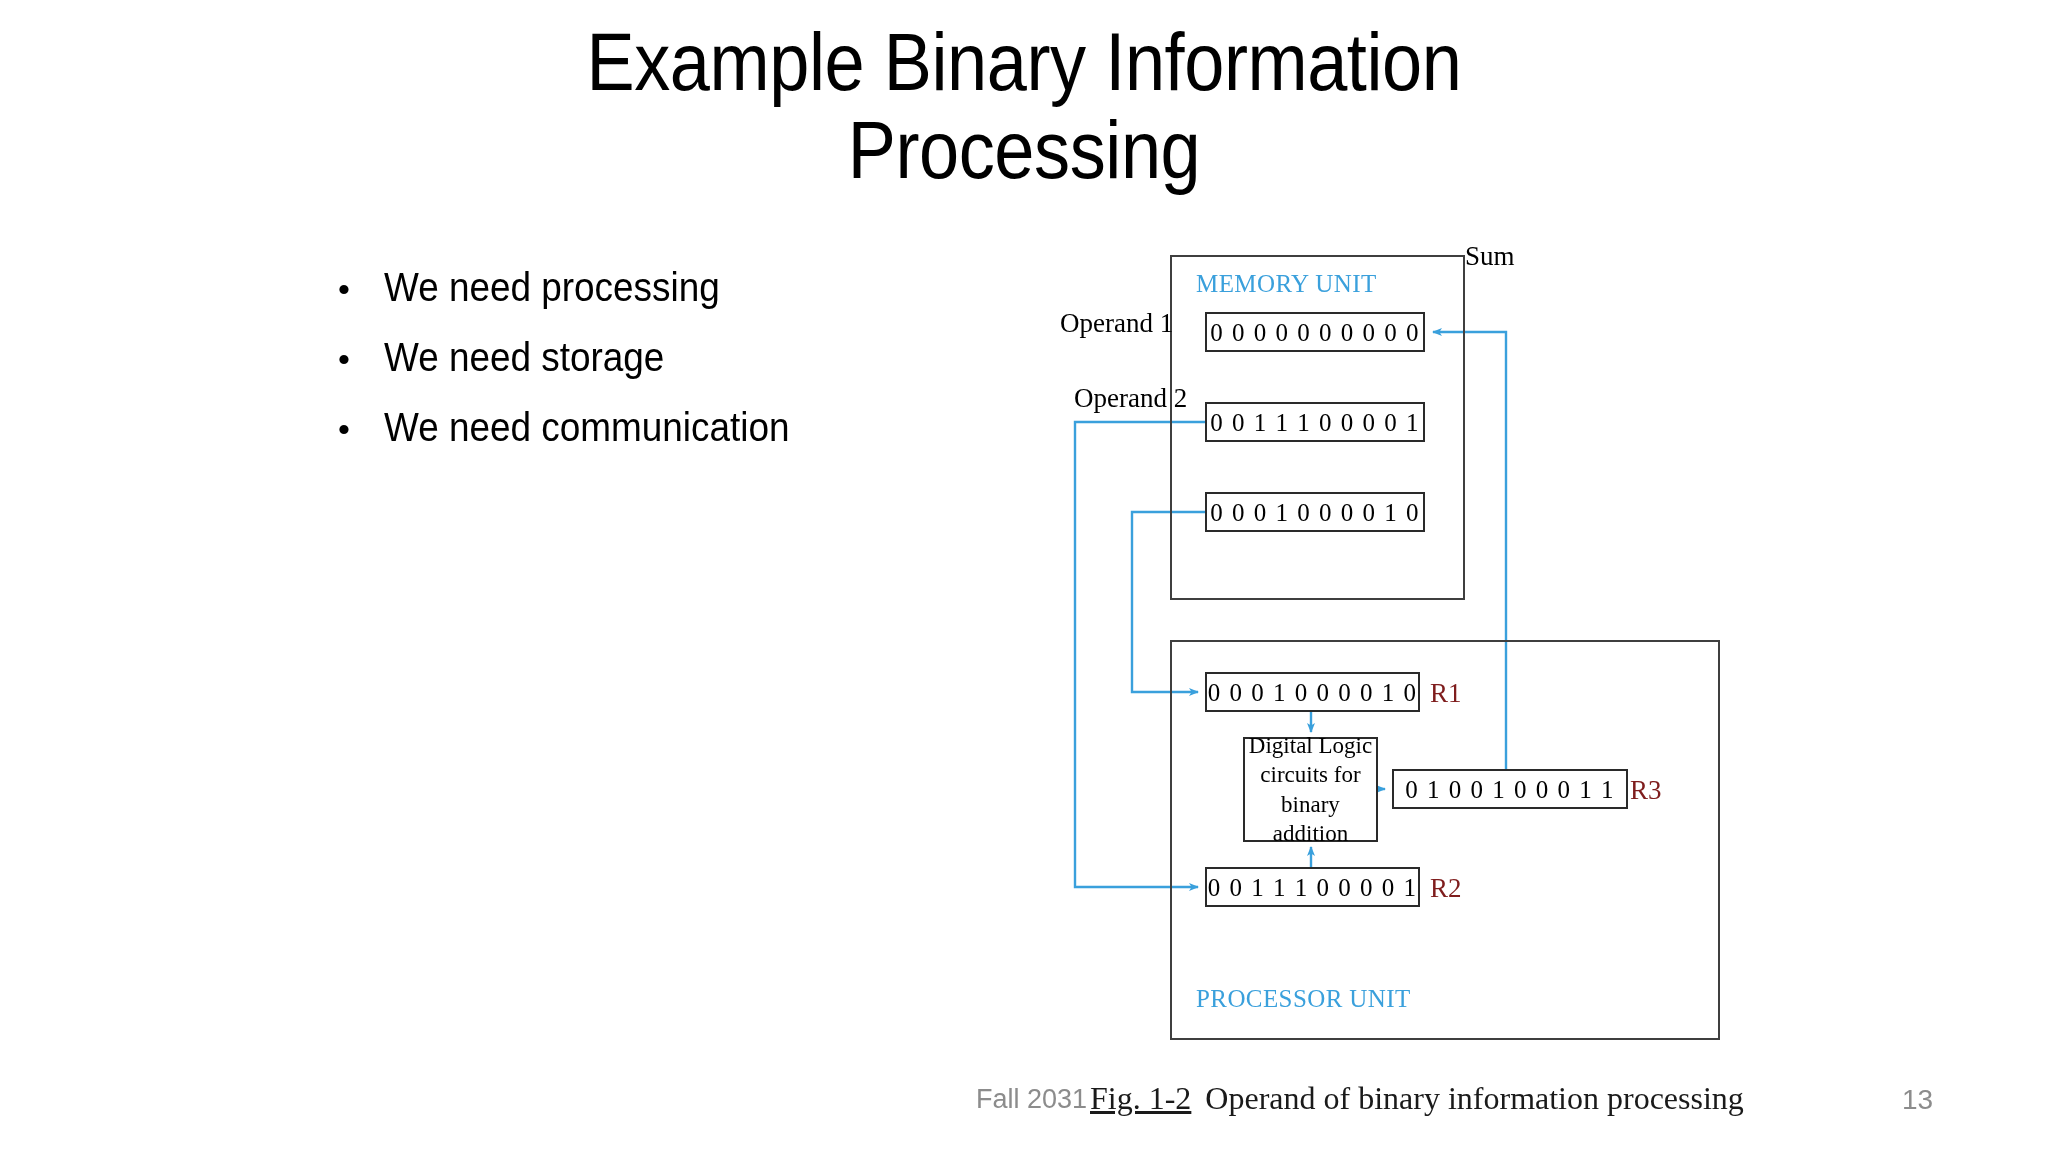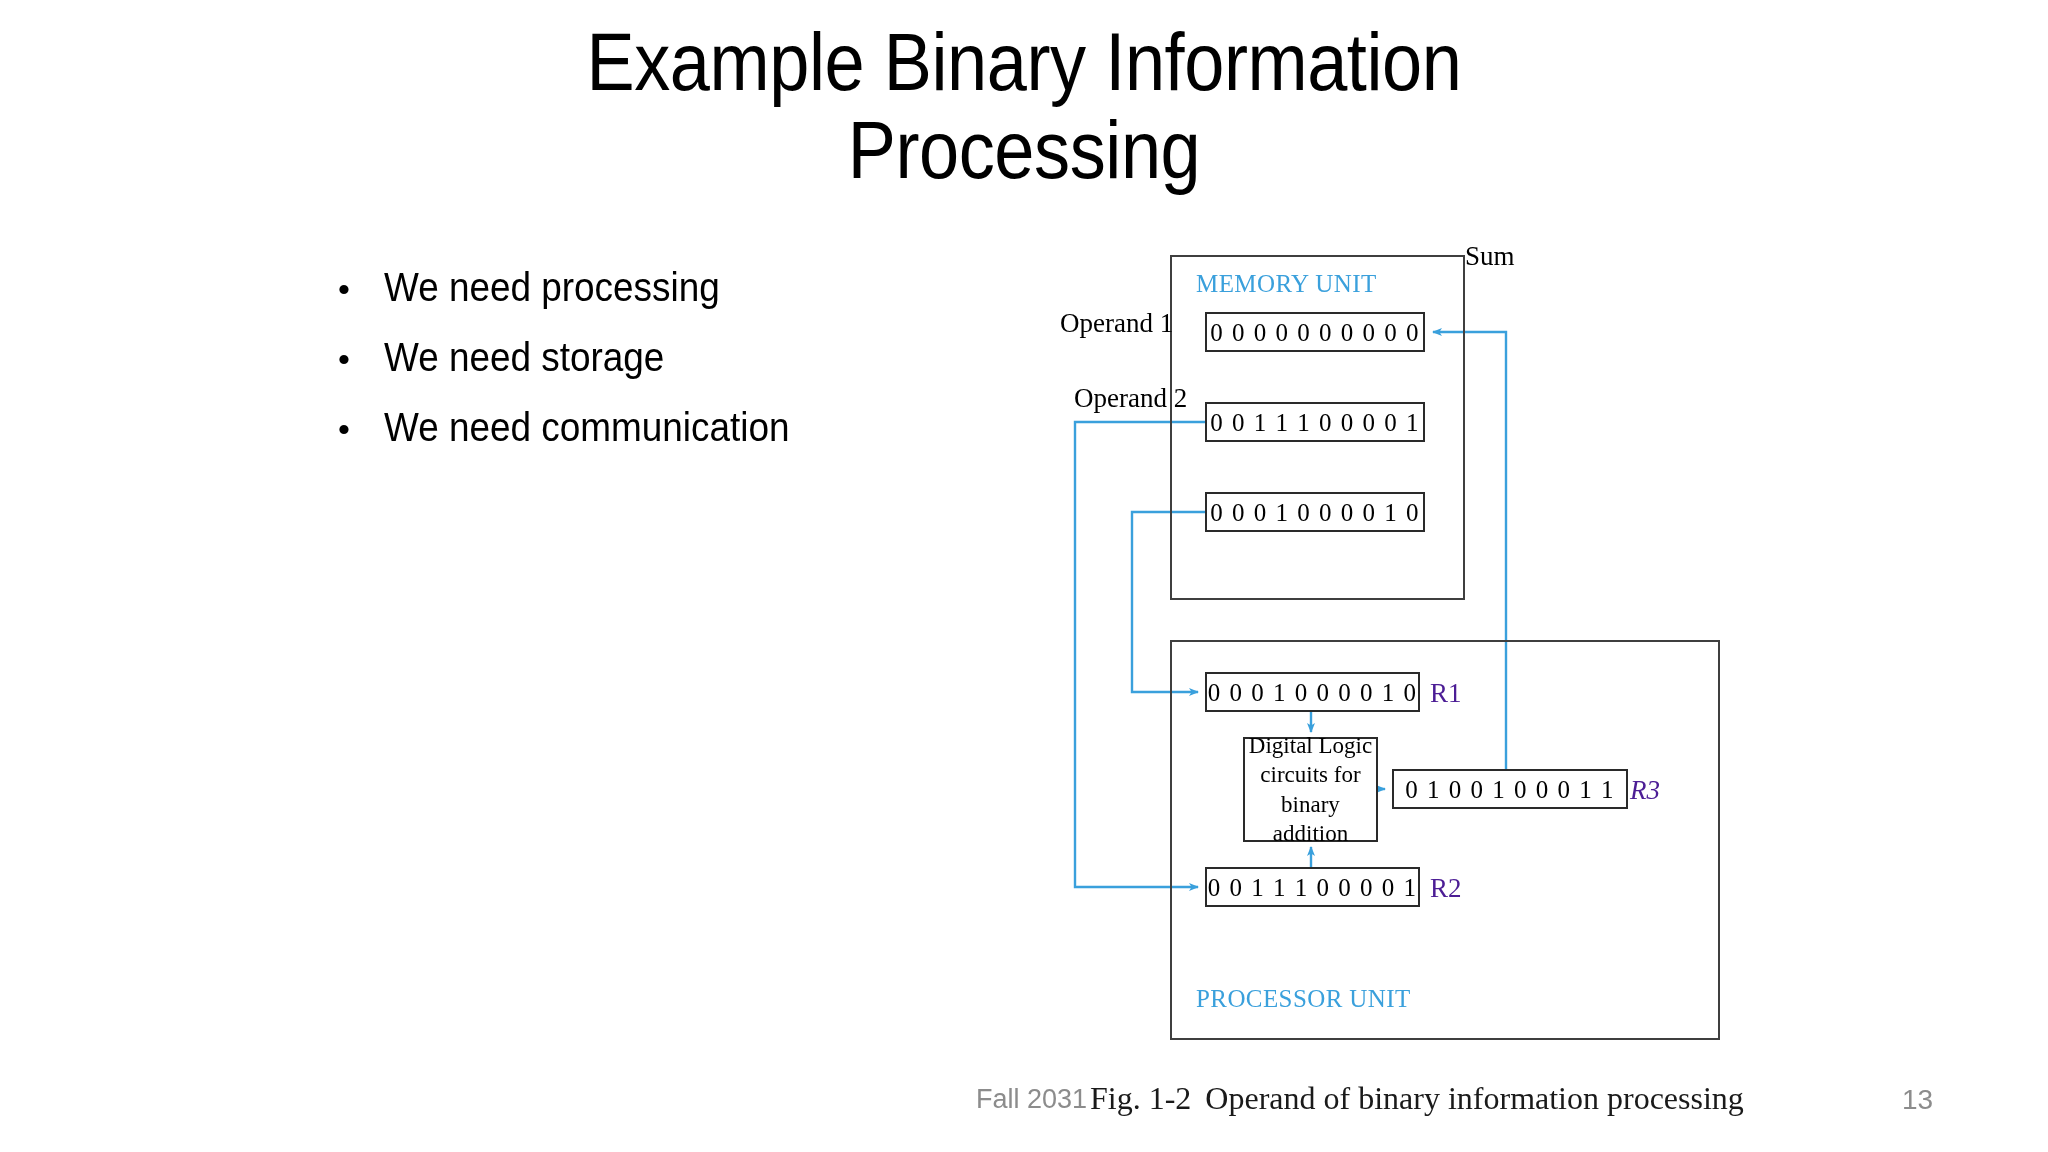--- a/index.html
+++ b/index.html
@@ -136,26 +136,26 @@
   #mem-reg-2 { top: 252px; }
 
   #reg-r1 { left: 145px; top: 432px; width: 215px; height: 40px; }
   #reg-r2 { left: 145px; top: 627px; width: 215px; height: 40px; }
   #reg-r3 { left: 332px; top: 529px; width: 236px; height: 40px; }
 
   .reg-label {
     position: absolute;
     font-family: "Liberation Serif", serif;
     font-size: 27px;
-    color: #4c1d95;
+    color: #7f1d1d;
     white-space: nowrap;
   }
   #label-r1 { left: 370px; top: 438px; }
   #label-r2 { left: 370px; top: 633px; }
-  #label-r3 { left: 570px; top: 535px; font-style: italic; }
+  #label-r3 { left: 570px; top: 535px; }
 
   #logic-box {
     position: absolute;
     left: 183px;
     top: 497px;
     width: 135px;
     height: 105px;
     border: 2px solid #2a2a2a;
     background: #ffffff;
     box-sizing: border-box;
@@ -194,21 +194,21 @@
   }
   #footer-caption {
     position: absolute;
     left: 1090px;
     top: 1080px;
     font-family: "Liberation Serif", serif;
     font-size: 32px;
     color: #1a1a1a;
     white-space: nowrap;
   }
-  #footer-caption .fig-no { margin-right: 14px; }
+  #footer-caption .fig-no { margin-right: 14px; text-decoration: underline; }
   #page-number {
     position: absolute;
     left: 1902px;
     top: 1084px;
     font-family: "Liberation Sans", sans-serif;
     font-size: 28px;
     color: #8c8c8c;
     white-space: nowrap;
   }
 </style>

